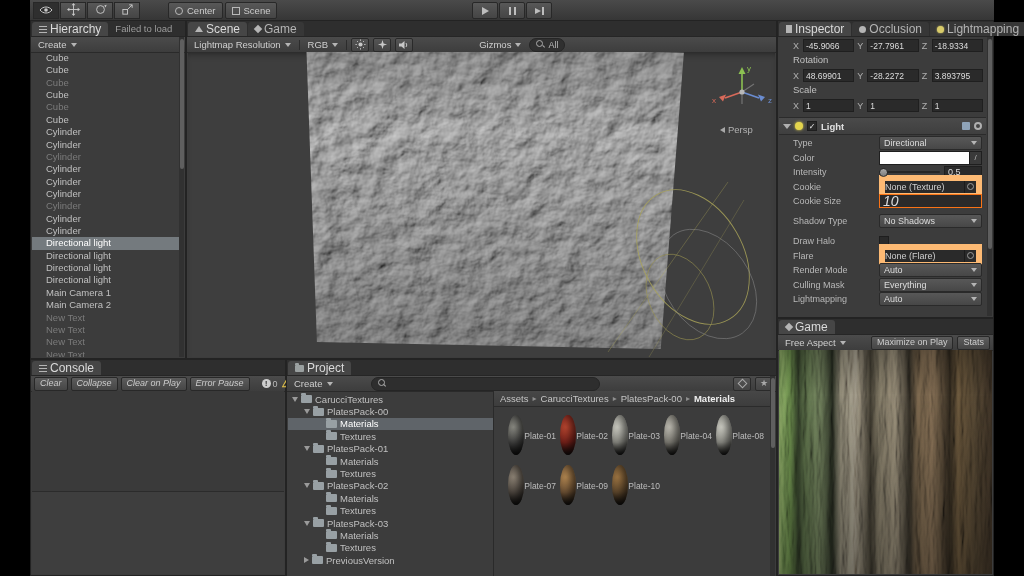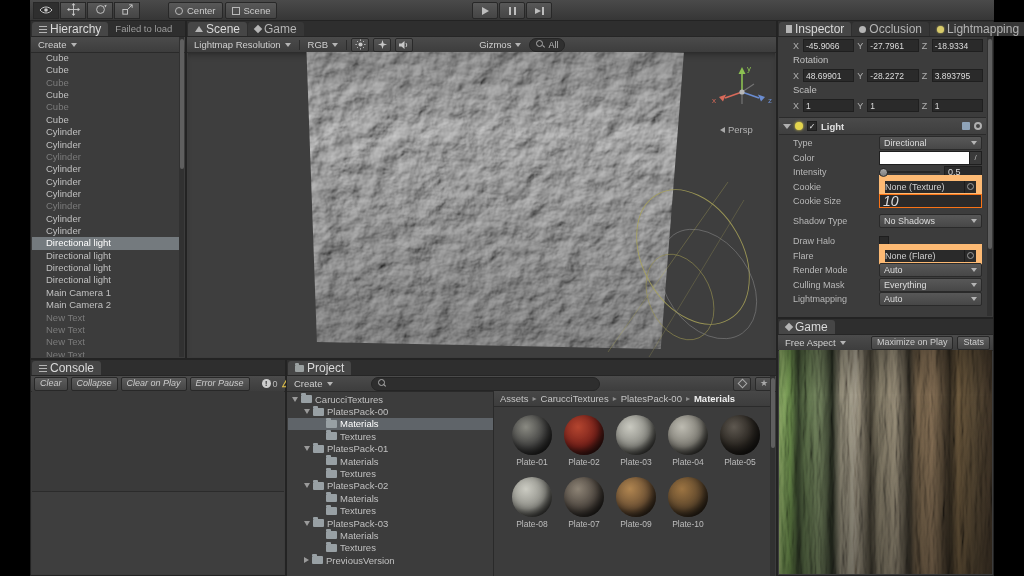--- a/index.html
+++ b/index.html
@@ -157,21 +157,21 @@
   .tri.blank{width:7px;}
   .ficon{width:11px;height:8px;background:#98a0a4;border-radius:1px;position:relative;flex:none;}
   .ficon::before{content:"";position:absolute;left:0;top:-2px;width:5px;height:2px;background:#98a0a4;border-radius:1px 1px 0 0;}
   .splitter{width:1px;background:#2a2a2a;flex:none;}
   .proj-right{flex:1;position:relative;overflow:hidden;}
   .crumbbar{height:15px;background:linear-gradient(#474747,#3d3d3d);border-bottom:1px solid #2b2b2b;
             display:flex;align-items:center;padding:0 6px;gap:4px;font-size:9.5px;color:#c4c4c4;}
   .crumb.last{color:#efefef;font-weight:bold;}
   .csep{color:#8f8f8f;font-size:8px;}
   .grid{display:flex;flex-wrap:wrap;padding:8px 0 0 14px;}
-  .plate{width:48px;margin:0 4px 10px 0;display:flex;flex-direction:column;align-items:center;}
+  .plate{width:48px;margin:0 4px 10px 0;display:flex;flex-direction:row;align-items:center;}
   .sphere{width:40px;height:40px;border-radius:50%;box-shadow:inset -4px -5px 8px rgba(0,0,0,.55);}
   .plabel{font-size:8.5px;color:#bdbdbd;margin-top:2px;white-space:nowrap;}
   .searchwrap{display:flex;align-items:center;gap:3px;height:12px;background:#2e2e2e;border:1px solid #252525;
               border-radius:7px;padding:0 6px;width:215px;}
   .searchwrap input{background:transparent;border:none;outline:none;color:#ddd;font-size:9px;width:100%;
                     font-family:"Liberation Sans",sans-serif;}
   .tagico{width:7px;height:7px;border:1px solid #aaa;transform:rotate(45deg);box-sizing:border-box;}
   .star{color:#aaa;font-size:9px;line-height:9px;}
 </style>
 </head>
@@ -688,24 +688,20 @@
             </div>
             <div class="plate">
               <div class="sphere" style="background: radial-gradient(circle at 35% 30%, rgb(201, 201, 192) 0%, rgb(138, 138, 131) 52%, rgb(11, 11, 11) 96%);"></div>
               <div class="plabel">Plate-03</div>
             </div>
             <div class="plate">
               <div class="sphere" style="background: radial-gradient(circle at 35% 30%, rgb(189, 187, 177) 0%, rgb(127, 125, 117) 52%, rgb(11, 11, 11) 96%);"></div>
               <div class="plabel">Plate-04</div>
             </div>
             <div class="plate">
-              <div class="sphere" style="background: radial-gradient(circle at 35% 30%, rgb(94, 88, 80) 0%, rgb(41, 37, 32) 52%, rgb(11, 11, 11) 96%);"></div>
-              <div class="plabel">Plate-05</div>
-            </div>
-            <div class="plate">
               <div class="sphere" style="background: radial-gradient(circle at 35% 30%, rgb(203, 203, 194) 0%, rgb(142, 142, 135) 52%, rgb(11, 11, 11) 96%);"></div>
               <div class="plabel">Plate-08</div>
             </div>
             <div class="plate">
               <div class="sphere" style="background: radial-gradient(circle at 35% 30%, rgb(141, 131, 117) 0%, rgb(77, 70, 63) 52%, rgb(11, 11, 11) 96%);"></div>
               <div class="plabel">Plate-07</div>
             </div>
             <div class="plate">
               <div class="sphere" style="background: radial-gradient(circle at 35% 30%, rgb(176, 133, 80) 0%, rgb(109, 81, 52) 52%, rgb(11, 11, 11) 96%);"></div>
               <div class="plabel">Plate-09</div>

